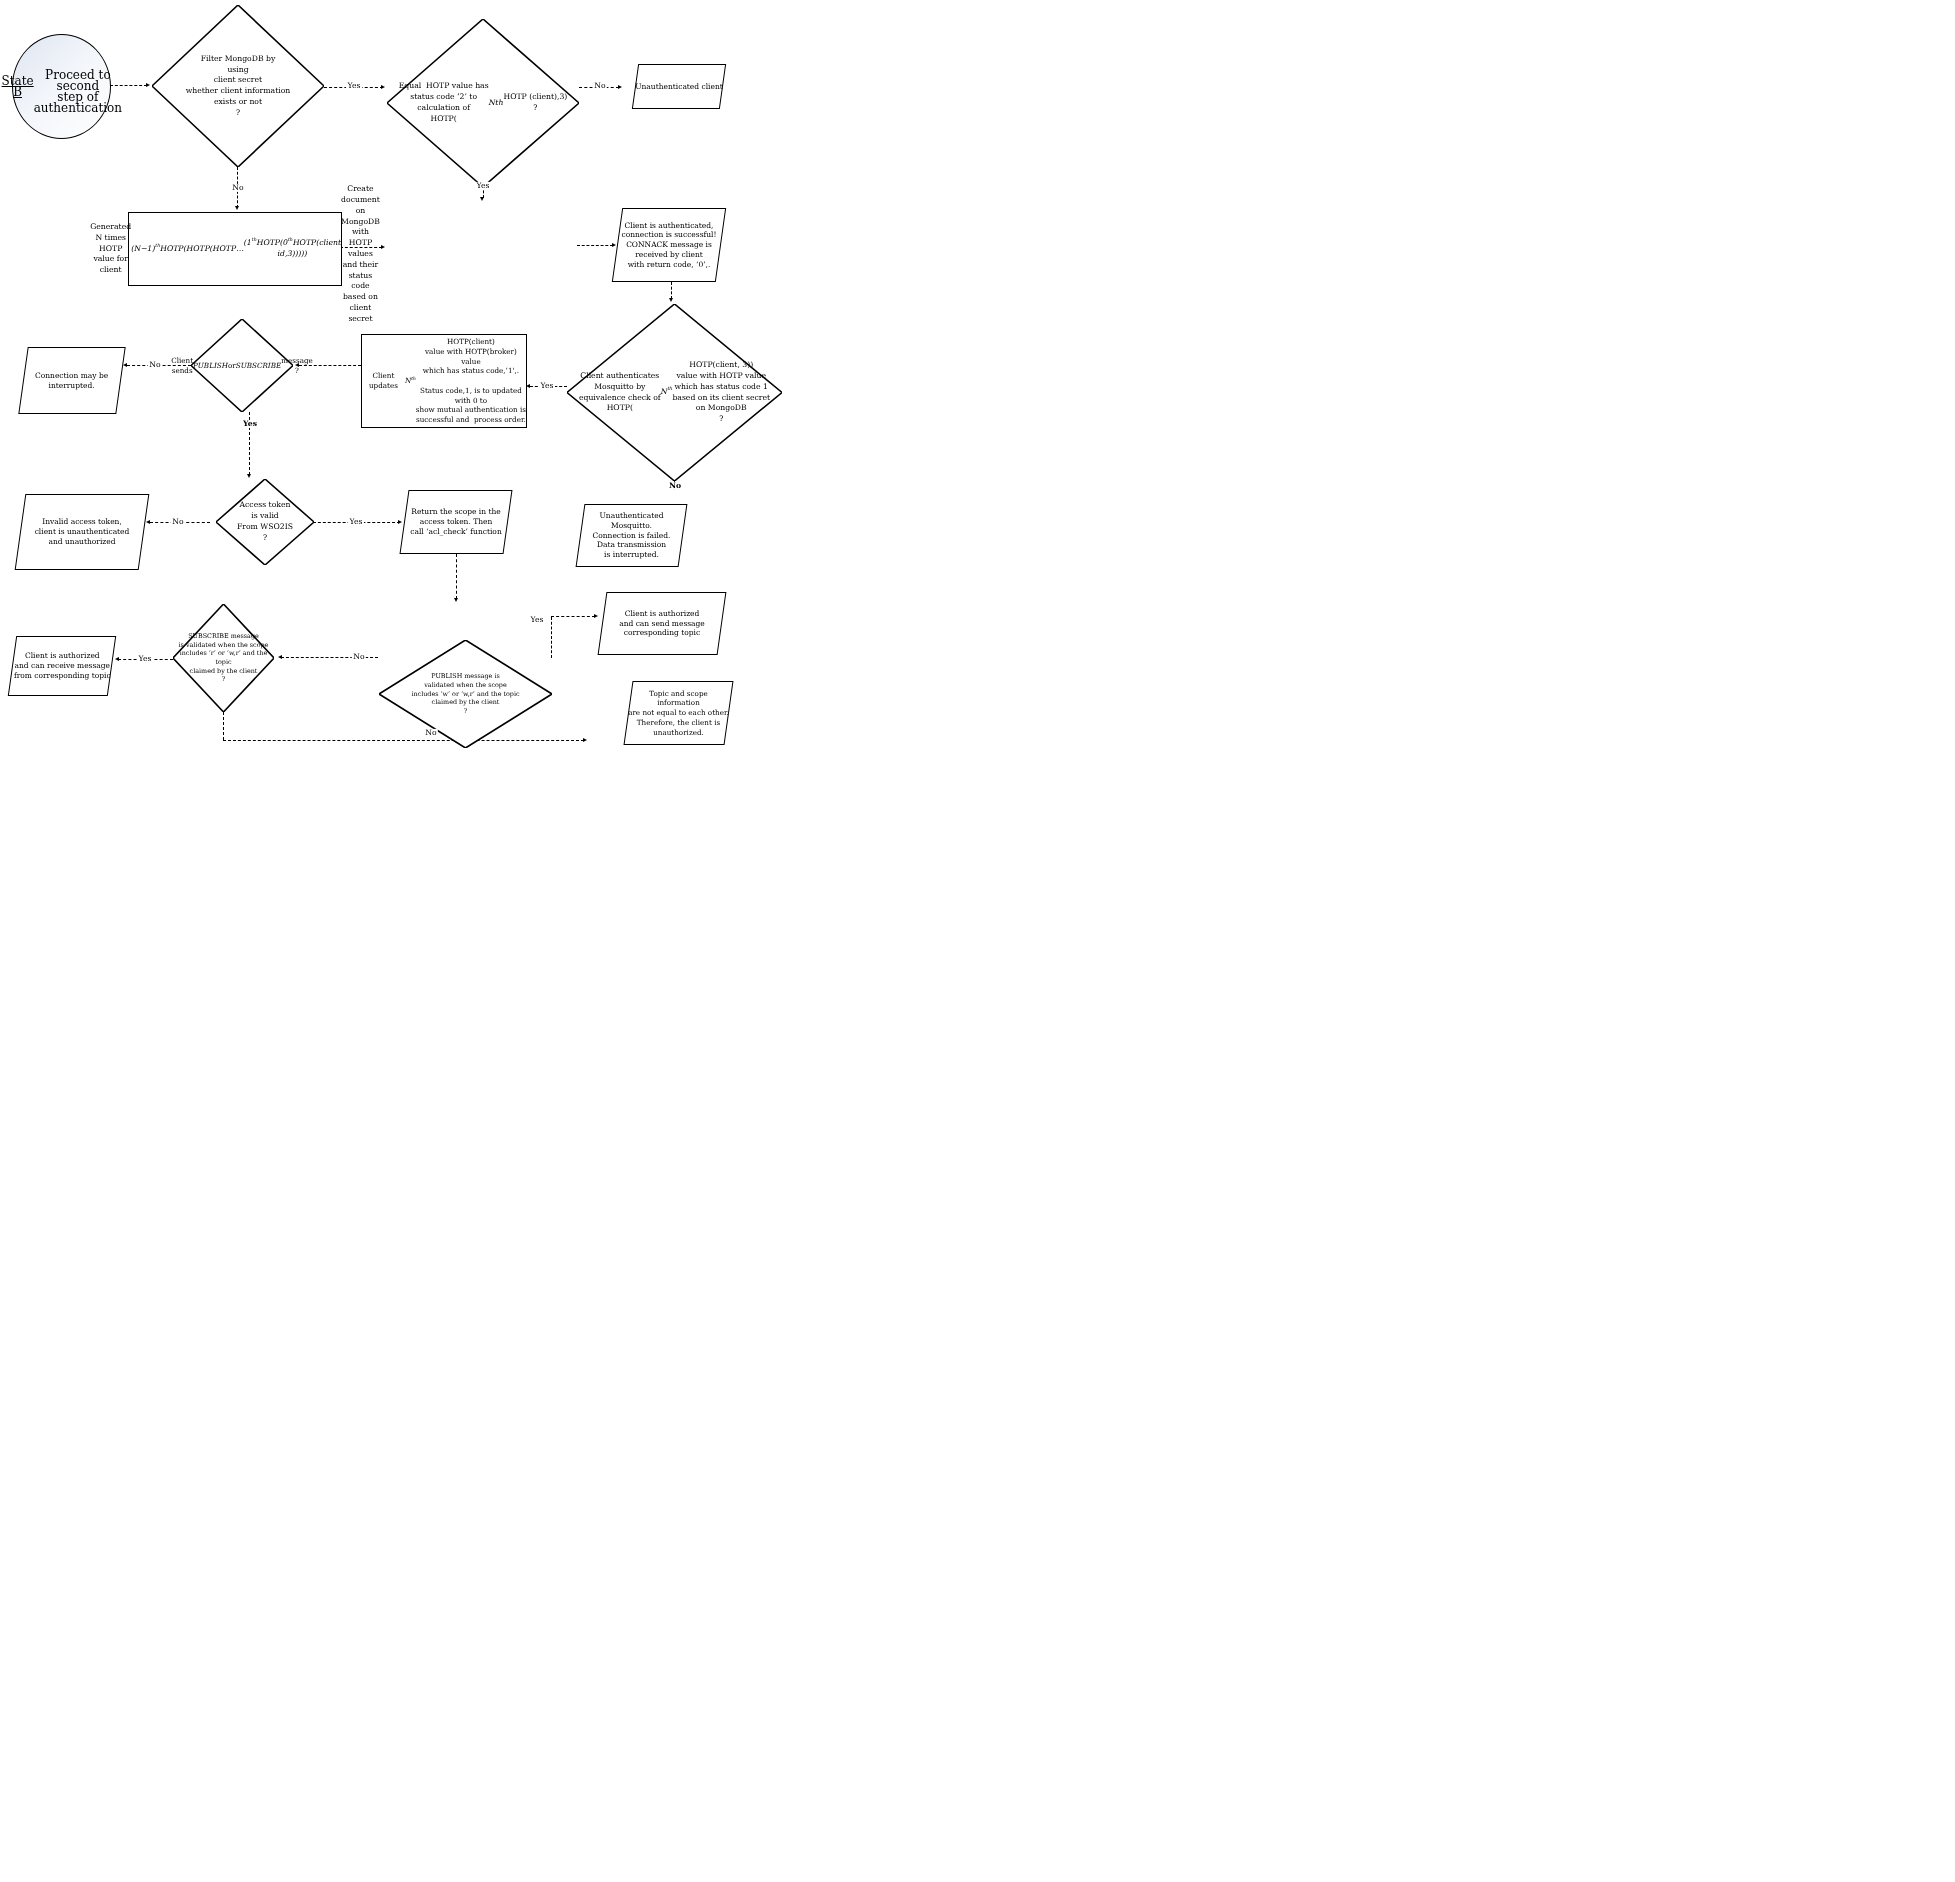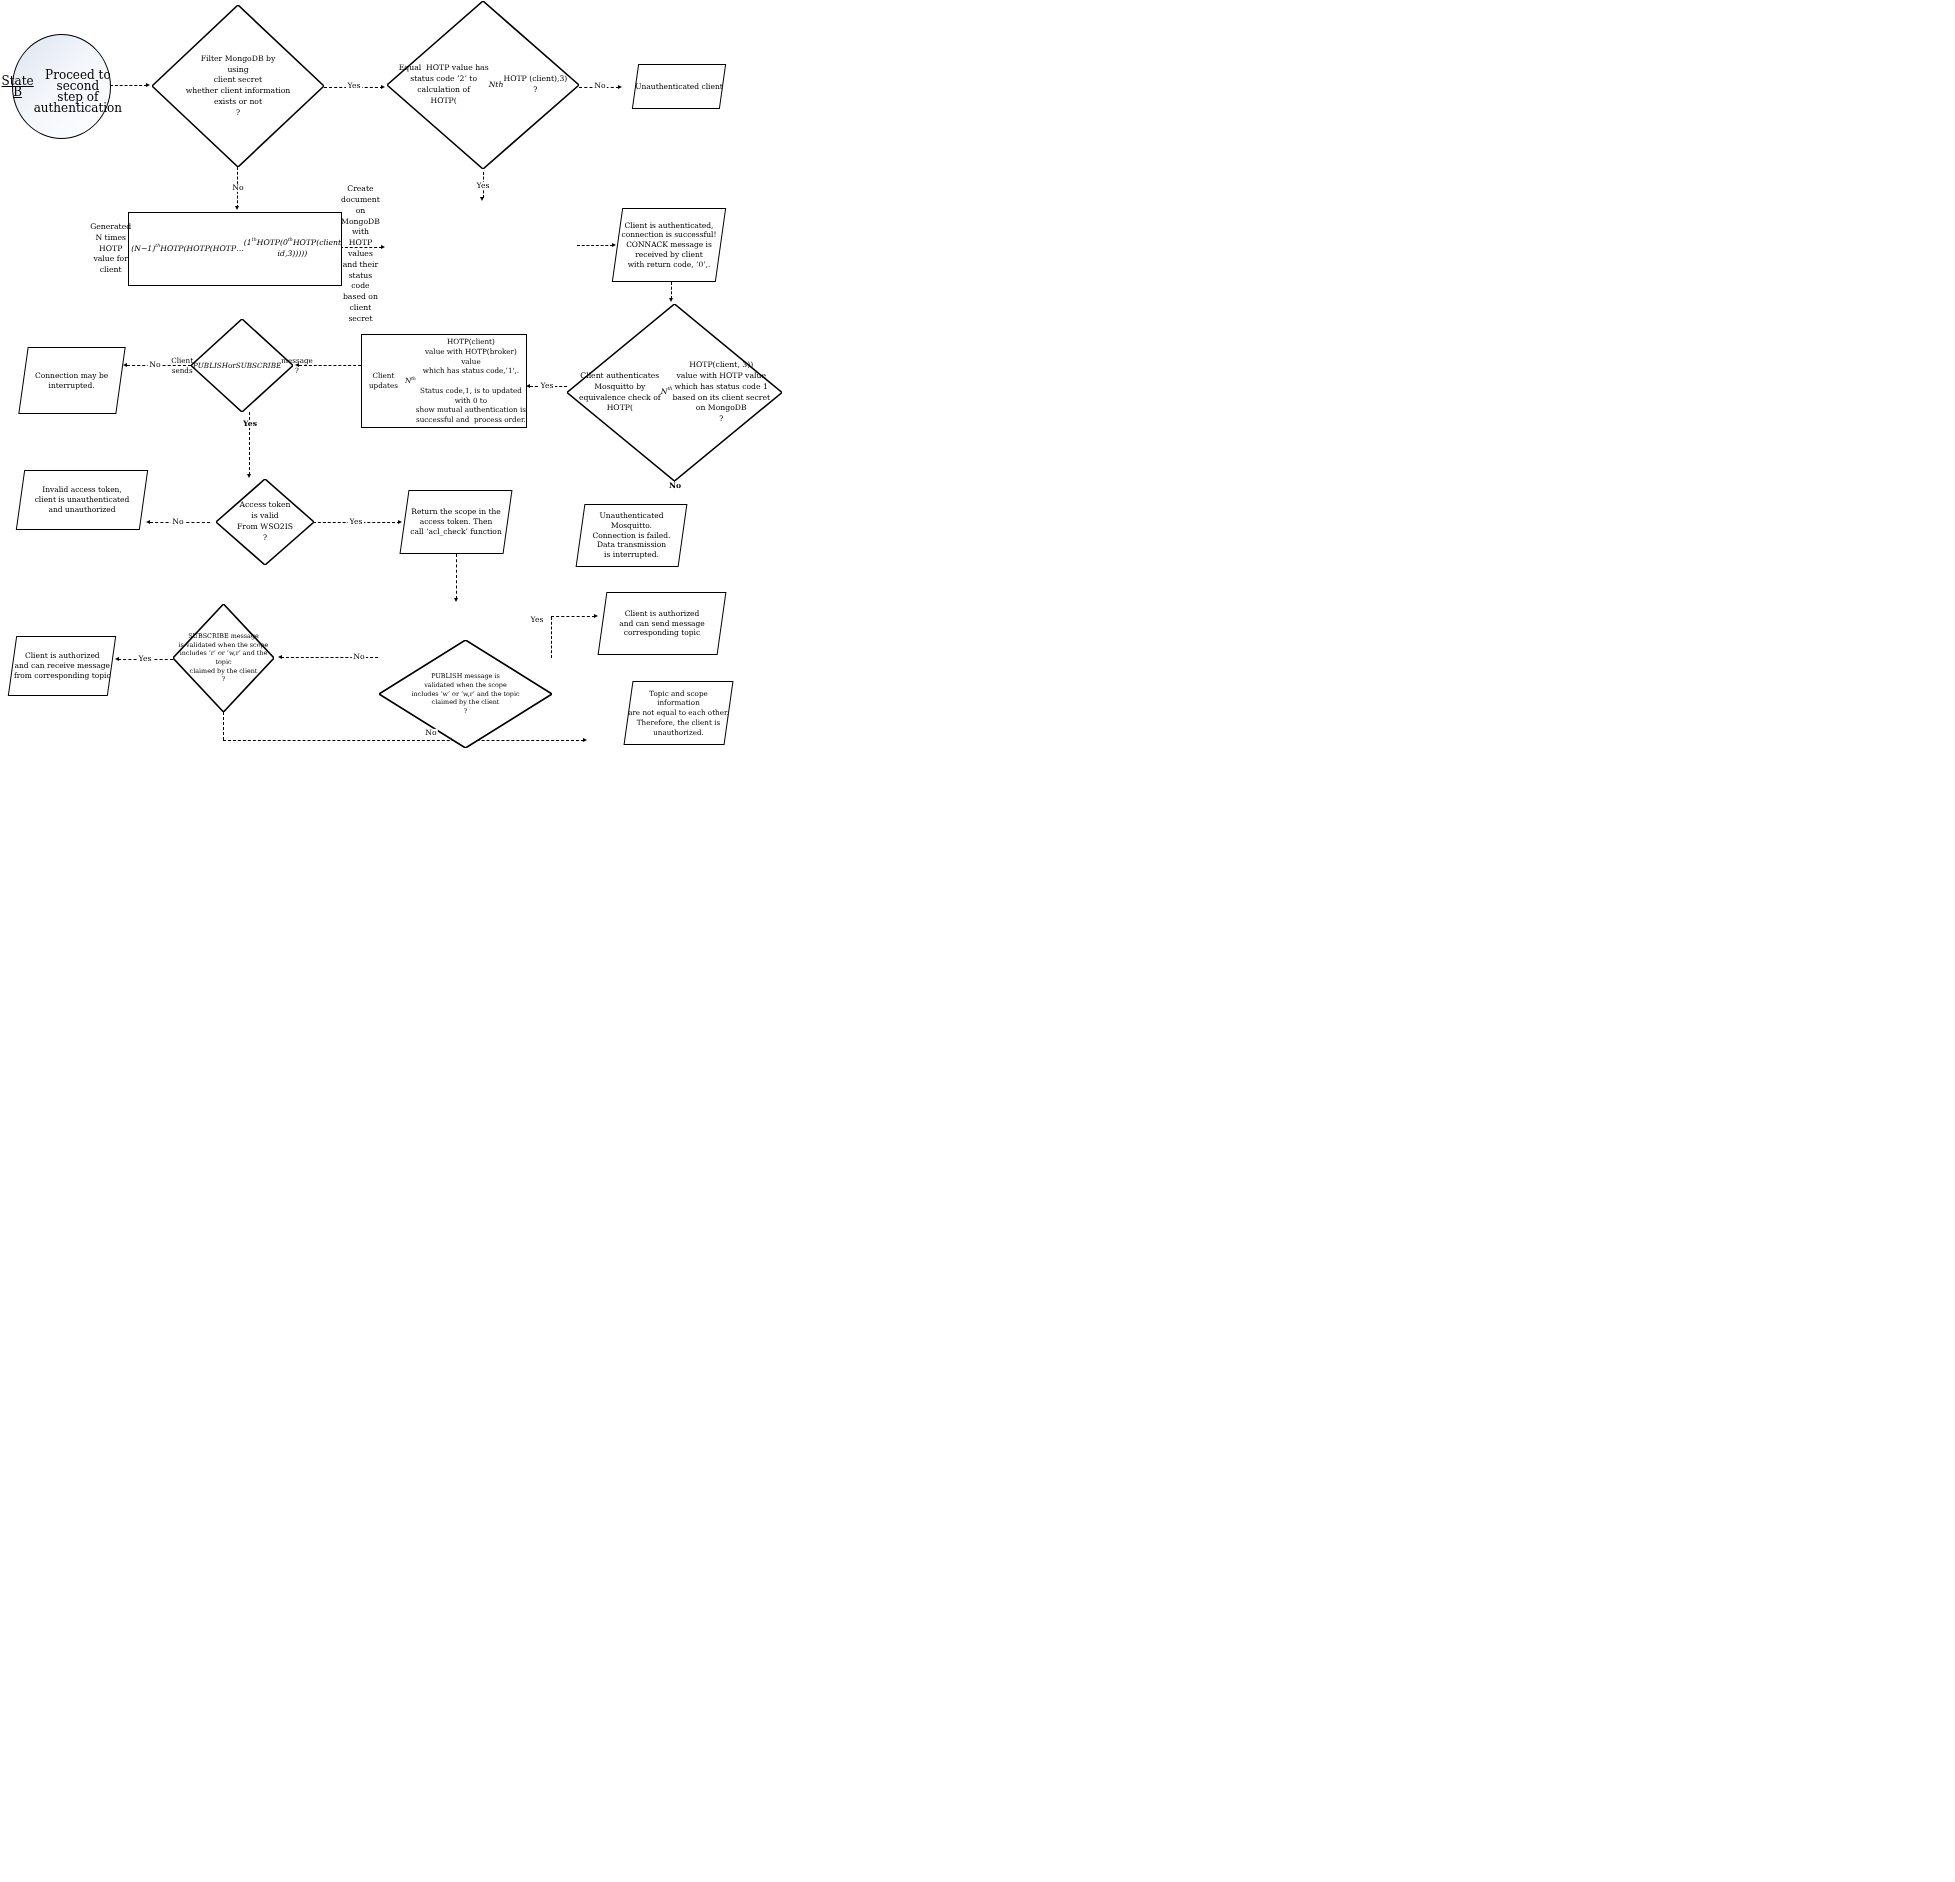--- a/index.html
+++ b/index.html
@@ -99,21 +99,21 @@
     <div class="txt"><u>State B</u><br>Proceed to second<br>step of<br>authentication</div>
   </div>
 
   <div class="node fs15" style="left:152px;top:5.1px;width:172px;height:162px;">
     <svg class="shape-svg" viewBox="0 0 100 100" preserveAspectRatio="none">
         <polygon points="50,0 100,50 50,100 0,50" fill="#fff" stroke="#000" stroke-width="1.6" vector-effect="non-scaling-stroke"></polygon>
       </svg>
     <div class="txt">Filter MongoDB by<br>using<br>client secret<br>whether client information<br>exists or not<br>?</div>
   </div>
 
-  <div class="node fs15" style="left:387px;top:1px;width:192px;height:168px;">
+  <div class="node fs15" style="left:387px;top:19px;width:192px;height:168px;">
     <svg class="shape-svg" viewBox="0 0 100 100" preserveAspectRatio="none">
         <polygon points="50,0 100,50 50,100 0,50" fill="#fff" stroke="#000" stroke-width="1.6" vector-effect="non-scaling-stroke"></polygon>
       </svg>
     <div class="txt">Equal&nbsp; HOTP value has<br>status code ‘2’ to<br>calculation of<br>HOTP( <i>Nth</i> HOTP (client),3)<br>?</div>
   </div>
 
   <div class="node fs15" style="left:567px;top:304px;width:215px;height:177px;">
     <svg class="shape-svg" viewBox="0 0 100 100" preserveAspectRatio="none">
         <polygon points="50,0 100,50 50,100 0,50" fill="#fff" stroke="#000" stroke-width="1.6" vector-effect="non-scaling-stroke"></polygon>
       </svg>
@@ -165,21 +165,21 @@
   <div class="node pgram fs145" style="left:617px;top:208px;width:104px;height:74px;">
     <div class="pshape"></div>
     <div class="txt">Client is authenticated,<br>connection is successful!<br>CONNACK message is<br>received by client<br>with return code, ‘0’,.</div>
   </div>
 
   <div class="node pgram fs145" style="left:22.6px;top:347px;width:98px;height:67px;">
     <div class="pshape"></div>
     <div class="txt">Connection may be<br>interrupted.</div>
   </div>
 
-  <div class="node pgram fs145" style="left:20px;top:470px;width:124px;height:60px;text-decoration:underline;">
+  <div class="node pgram fs145" style="left:20px;top:494px;width:124px;height:76px;text-decoration:underline;">
     <div class="pshape"></div>
     <div class="txt">Invalid access token,<br>client is unauthenticated<br>and unauthorized</div>
   </div>
 
   <div class="node pgram fs145" style="left:404px;top:490px;width:104px;height:64px;">
     <div class="pshape"></div>
     <div class="txt">Return the scope in the<br>access token. Then<br>call ‘acl_check’ function</div>
   </div>
 
   <div class="node pgram fs145" style="left:580px;top:504px;width:103px;height:63px;">

